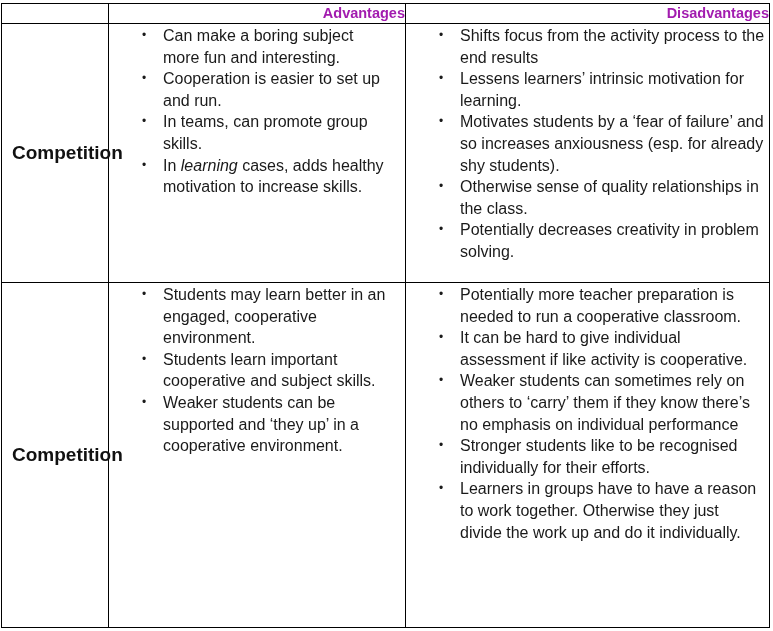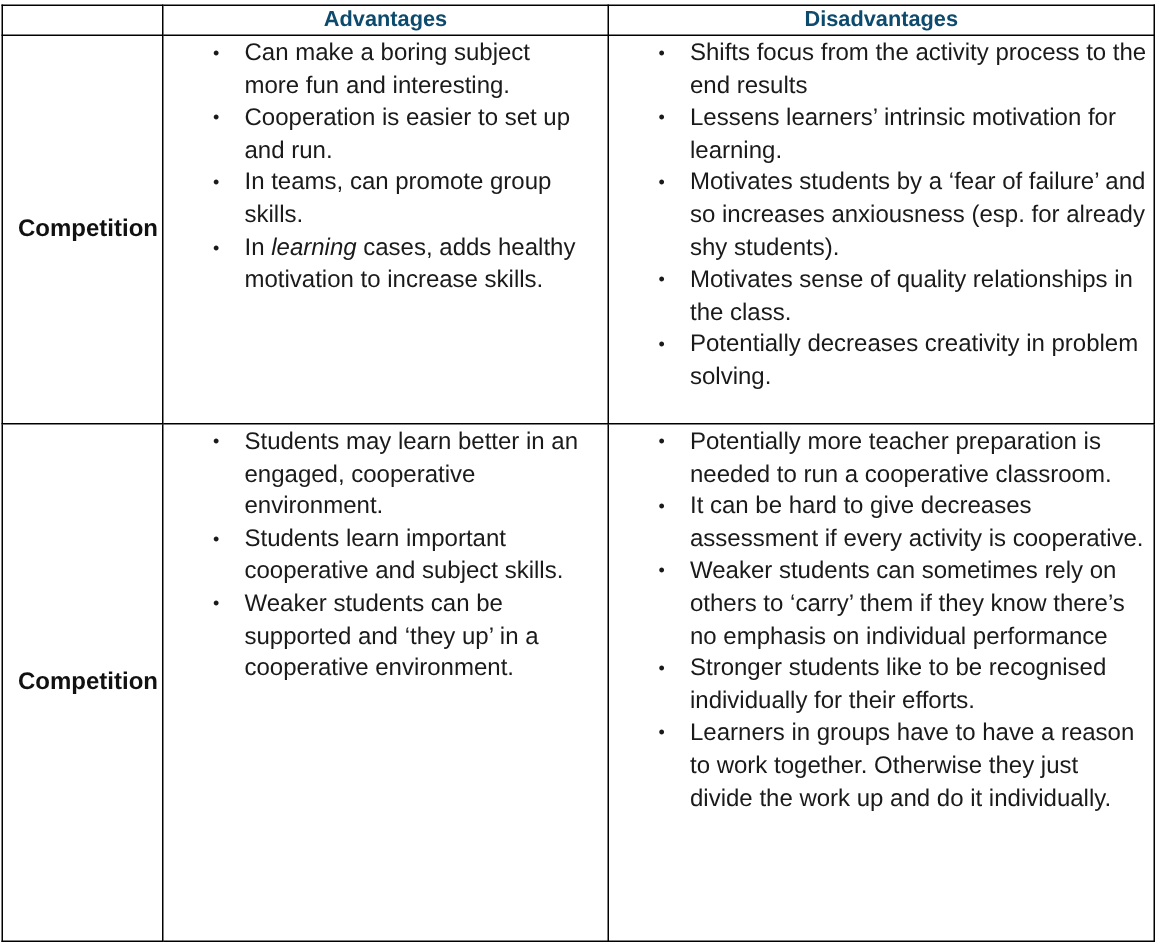--- a/index.html
+++ b/index.html
@@ -4,23 +4,23 @@
 <style>
   html, body { margin: 0; padding: 0; background: #ffffff; }
   body { width: 773px; height: 631px; overflow: hidden; position: relative;
          font-family: "Liberation Sans", "DejaVu Sans", sans-serif; color: #1a1a1a; }
   table { position: absolute; left: 1px; top: 3px; border-collapse: collapse;
           table-layout: fixed; width: 768px; }
   td, th { border: 1px solid #000; padding: 0; vertical-align: top; }
   col.c0 { width: 107px; }
   col.c1 { width: 297px; }
   col.c2 { width: 364px; }
-  th { height: 19px; font-size: 14.5px; font-weight: bold; text-align: center;
-       line-height: 19px; color: #0c4a6e; }
-  td.label { vertical-align: middle; font-weight: bold; font-size: 16px;
+  th { height: 19px; font-size: 14.5px; font-weight: bold; text-align: right;
+       line-height: 19px; color: #a21caf; }
+  td.label { vertical-align: middle; font-weight: bold; font-size: 19px;
              padding-left: 10px; color: #111; }
   tr.r1 td { height: 258px; }
   tr.r2 td { height: 344px; }
   ul { list-style: none; margin: 0; padding: 0; }
   li { position: relative; padding-left: 54px; padding-right: 4px;
        font-size: 16px; line-height: 21.6px; }
   li .bullet { position: absolute; left: 33px; top: 0; font-size: 12px; line-height: 21.6px; }
   td.adv ul { padding-top: 1px; }
   td.dis ul { padding-top: 1px; }
   td.adv li { padding-right: 14px; }
@@ -51,38 +51,38 @@
           <li><span class="bullet">•</span><span>Cooperation is easier to set up and run.</span></li>
           <li><span class="bullet">•</span><span>In teams, can promote group skills.</span></li>
           <li><span class="bullet">•</span><span>In </span><em>learning</em><span> cases, adds healthy motivation to increase skills.</span></li>
         </ul>
       </td>
       <td class="dis">
         <ul>
           <li><span class="bullet">•</span><span>Shifts focus from the activity process to the end results</span></li>
           <li><span class="bullet">•</span><span>Lessens learners’ intrinsic motivation for learning.</span></li>
           <li><span class="bullet">•</span><span>Motivates students by a ‘fear of failure’ and so increases anxiousness (esp. for already shy students).</span></li>
-          <li><span class="bullet">•</span><span>Motivates sense of quality relationships in the class.</span></li>
+          <li><span class="bullet">•</span><span>Otherwise sense of quality relationships in the class.</span></li>
           <li><span class="bullet">•</span><span>Potentially decreases creativity in problem solving.</span></li>
         </ul>
       </td>
     </tr>
     <tr class="r2">
       <td class="label">Competition</td>
       <td class="adv">
         <ul>
           <li><span class="bullet">•</span><span>Students may learn better in an engaged, cooperative environment.</span></li>
           <li><span class="bullet">•</span><span>Students learn important cooperative and subject skills.</span></li>
           <li><span class="bullet">•</span><span>Weaker students can be supported and ‘they up’ in a cooperative environment.</span></li>
         </ul>
       </td>
       <td class="dis">
         <ul>
           <li><span class="bullet">•</span><span>Potentially more teacher preparation is needed to run a cooperative classroom.</span></li>
-          <li><span class="bullet">•</span><span>It can be hard to give decreases assessment if every activity is cooperative.</span></li>
+          <li><span class="bullet">•</span><span>It can be hard to give individual assessment if like activity is cooperative.</span></li>
           <li><span class="bullet">•</span><span>Weaker students can sometimes rely on others to ‘carry’ them if they know there’s no emphasis on individual performance</span></li>
           <li><span class="bullet">•</span><span>Stronger students like to be recognised individually for their efforts.</span></li>
           <li><span class="bullet">•</span><span>Learners in groups have to have a reason to work together. Otherwise they just divide the work up and do it individually.</span></li>
         </ul>
       </td>
     </tr>
   </tbody>
 </table>
 
 </body></html>

